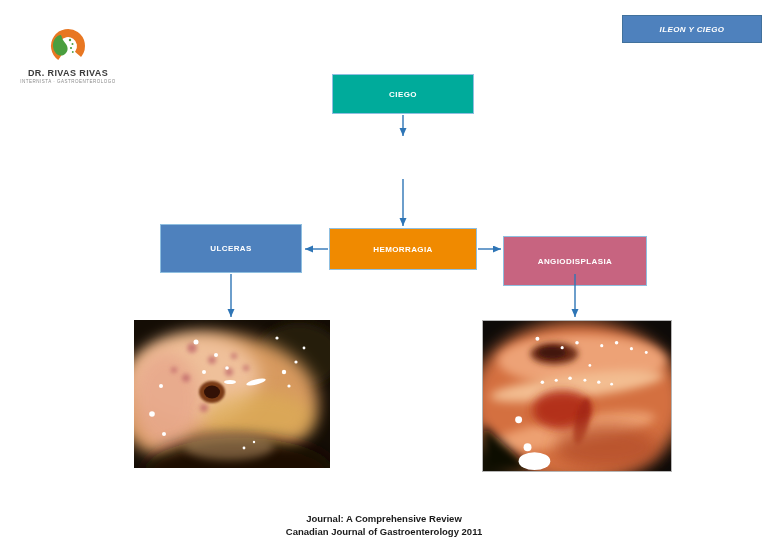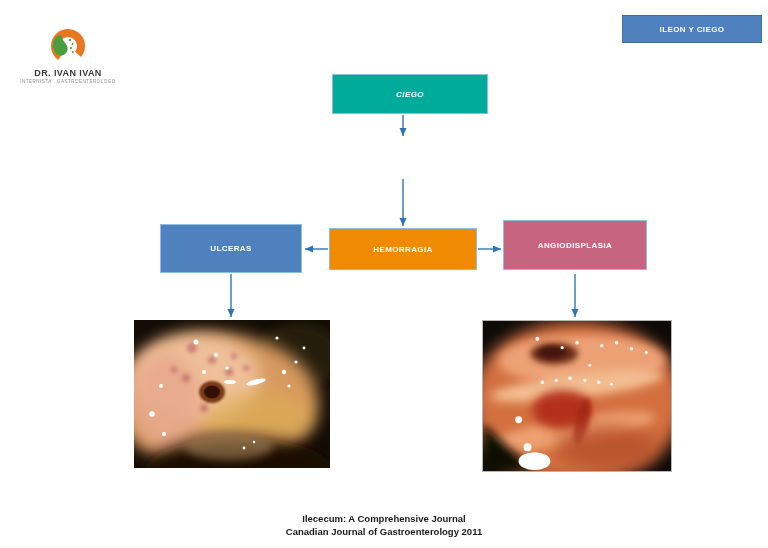--- a/index.html
+++ b/index.html
@@ -10,33 +10,33 @@
   
   .logo-wrap{position:absolute;left:20px;top:26px;width:96px;text-align:center;}
   .logo-mark{display:block;margin:0 auto;width:46px;height:40px;}
   .logo-title{font-size:9px;font-weight:bold;color:#3b3b3b;letter-spacing:.4px;margin-top:2px;white-space:nowrap;}
   .logo-sub{font-size:4.5px;color:#8a8a8a;letter-spacing:.5px;margin-top:1px;white-space:nowrap;}
   
   .badge{
     position:absolute;left:622px;top:15px;width:140px;height:28px;
     background:#4E81BD;border:1px solid #41719C;box-sizing:border-box;
     display:flex;align-items:center;justify-content:center;
-    color:#fff;font-size:8px;font-weight:bold;letter-spacing:.4px;
+    color:#fff;font-size:8px;font-weight:bold;letter-spacing:.4px;font-style:italic;
   }
   
   .node{
     position:absolute;box-sizing:border-box;border:1.5px solid #8FBFE0;
     display:flex;align-items:center;justify-content:center;
     color:#fff;font-size:8px;font-weight:bold;letter-spacing:.4px;text-align:center;
   }
-  #node-ciego{left:332px;top:74px;width:156px;height:40px;background:#00AB9B;font-style:italic;}
+  #node-ciego{left:332px;top:74px;width:142px;height:40px;background:#00AB9B;}
   #node-alteraciones{left:329px;top:137px;width:148px;height:41px;background:#F08A00;}
   #node-hemorragia{left:329px;top:228px;width:148px;height:42px;background:#F08A00;}
   #node-ulceras{left:160px;top:224px;width:142px;height:49px;background:#4E81BD;}
-  #node-angiodisplasia{left:503px;top:220px;width:144px;height:50px;background:#C76480;}
+  #node-angiodisplasia{left:503px;top:236px;width:144px;height:50px;background:#C76480;}
   
   .connectors{position:absolute;left:0;top:0;width:768px;height:548px;pointer-events:none;}
   
   .endo{position:absolute;overflow:hidden;}
   #img-left{left:134px;top:320px;width:196px;height:148px;}
   #img-right{left:482px;top:320px;width:190px;height:152px;border:1px solid #b5b5b5;box-sizing:border-box;}
   .endo svg{display:block;width:100%;height:100%;}
   
   .footer{position:absolute;left:0;top:512px;width:768px;text-align:center;color:#1a1a1a;}
   .footer div{font-size:9.5px;font-weight:bold;line-height:13px;}
@@ -48,21 +48,21 @@
 
   <div class="logo-wrap">
     <svg class="logo-mark" viewBox="0 0 46 40">
       <circle cx="23" cy="20" r="13" fill="none" stroke="#E87722" stroke-width="8" stroke-dasharray="62 20" transform="rotate(125 23 20)"></circle>
       <path d="M15 9 C8 11 6 20 10 26 C14 32 21 30 22.5 24 C23.5 19 19 16.5 17.5 13 C16.8 11 16.3 8.6 15 9 Z" fill="#4A9E3F"></path>
       <circle cx="25" cy="14" r="1.2" fill="#4A9E3F"></circle>
       <circle cx="27.5" cy="18" r="1" fill="#4A9E3F"></circle>
       <circle cx="26" cy="22" r="1.1" fill="#4A9E3F"></circle>
       <circle cx="27.8" cy="26" r="0.9" fill="#4A9E3F"></circle>
     </svg>
-    <div class="logo-title">DR. IVAN IVAN</div>
+    <div class="logo-title">DR. RIVAS RIVAS</div>
     <div class="logo-sub">INTERNISTA · GASTROENTEROLOGO</div>
   </div>
 
   <div class="badge">ILEON Y CIEGO</div>
 
   <div class="node" id="node-ciego">CIEGO</div>
   <div class="node" id="node-hemorragia">HEMORRAGIA</div>
   <div class="node" id="node-ulceras">ULCERAS</div>
   <div class="node" id="node-angiodisplasia">ANGIODISPLASIA</div>
 
@@ -182,17 +182,17 @@
           <circle cx="117" cy="62" r="1.7"></circle>
           <circle cx="130" cy="64" r="1.4"></circle>
         <ellipse cx="52" cy="142" rx="16" ry="9"></ellipse>
           <circle cx="36" cy="100" r="3.5"></circle>
           <circle cx="45" cy="128" r="4"></circle>
       </g>
     </svg>
   </div>
 
   <div class="footer">
-    <div>Ilececum: A Comprehensive Journal</div>
+    <div>Journal: A Comprehensive Review</div>
     <div>Canadian Journal of Gastroenterology 2011</div>
   </div>
 
 </div>
 
 </body></html>

